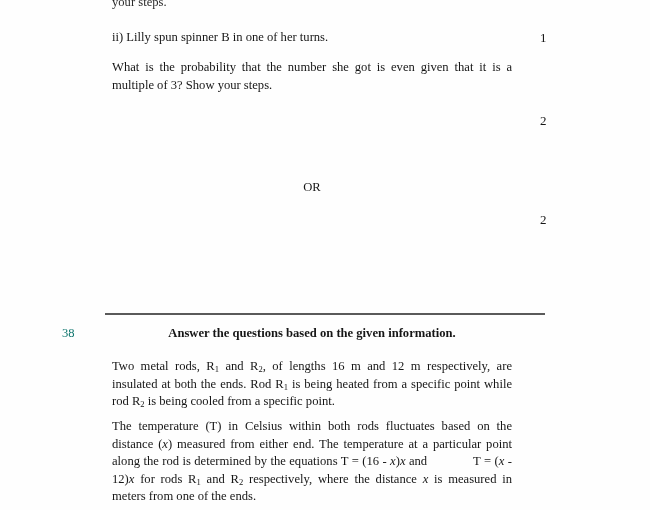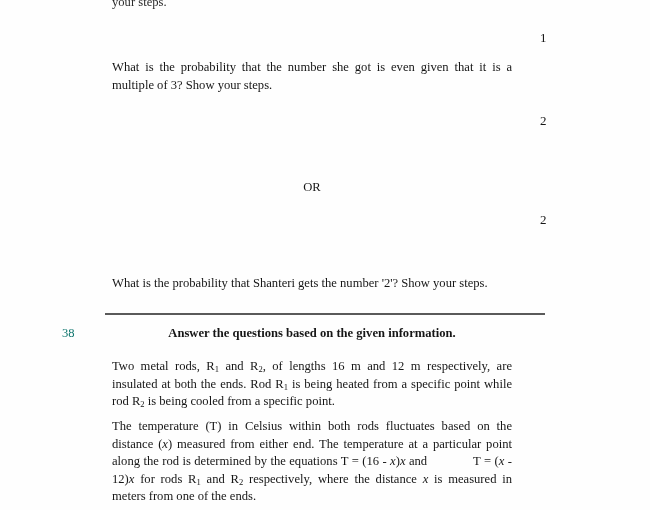--- a/index.html
+++ b/index.html
@@ -109,32 +109,32 @@
     width: 46px;
   }
 </style>
 </head>
 <body>
 
 <div class="page">
 
   <div class="topline">your steps.</div>
 
+  <div class="block col-text" style="top: 29px;">ii)  Lilly  spun  spinner  B in one of her turns.</div>
   <div class="mark" style="top: 29px;">1</div>
 
   <div class="block col-text" style="top: 59px;">What is the probability  that the number  she got is even given  that it is a multiple  of 3? Show your steps.</div>
 
   <div class="mark" style="top: 112px;">2</div>
 
 
   <div class="block col-text center" style="top: 179px;">OR</div>
 
   <div class="mark" style="top: 211px;">2</div>
 
-  <div class="block col-text" style="top: 275px;">What is the probability  that Shanteri  gets the number  '2'? Show your steps.</div>
 
   <div class="rule"></div>
 
   <div class="qnum" style="top: 325px;">38</div>
   <div class="block col-text bold" style="top: 325px; text-align: center;">Answer the questions based on the given information.</div>
 
   <div class="block col-text" style="top: 358px;"><span>Two metal rods, R</span><sub>1</sub><span> and R</span><sub>2</sub><span>, of lengths  16 m and 12 m respectively,  are insulated  at both the ends. Rod R</span><sub>1</sub><span> is being  heated from a specific  point while rod R</span><sub>2</sub><span> is being  cooled from a specific  point.</span></div>
 
   <div class="block col-text" style="top: 418px;"><span>The temperature  (T) in Celsius  within  both rods fluctuates  based on the distance (</span><span class="italic">x</span><span>) measured  from either end. The temperature  at a particular  point along the rod is determined  by the equations  T = (16 - </span><span class="italic">x</span><span>)</span><span class="italic">x</span><span> and</span><span class="gap-wide"></span><span>T = (</span><span class="italic">x</span><span> - 12)</span><span class="italic">x</span><span> for rods R</span><sub>1</sub><span> and R</span><sub>2</sub><span> respectively,  where the distance </span><span class="italic">x</span><span> is measured  in meters  from one of the ends.</span></div>
 

